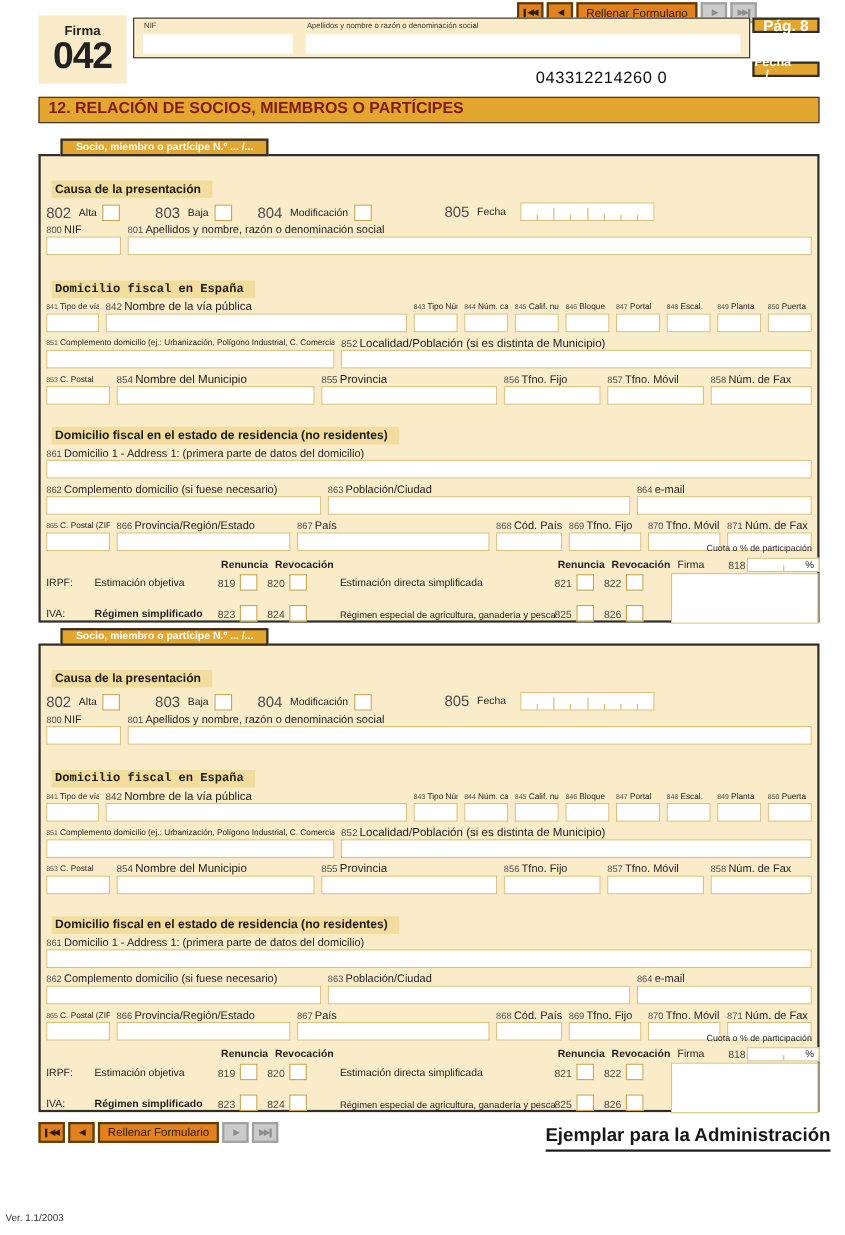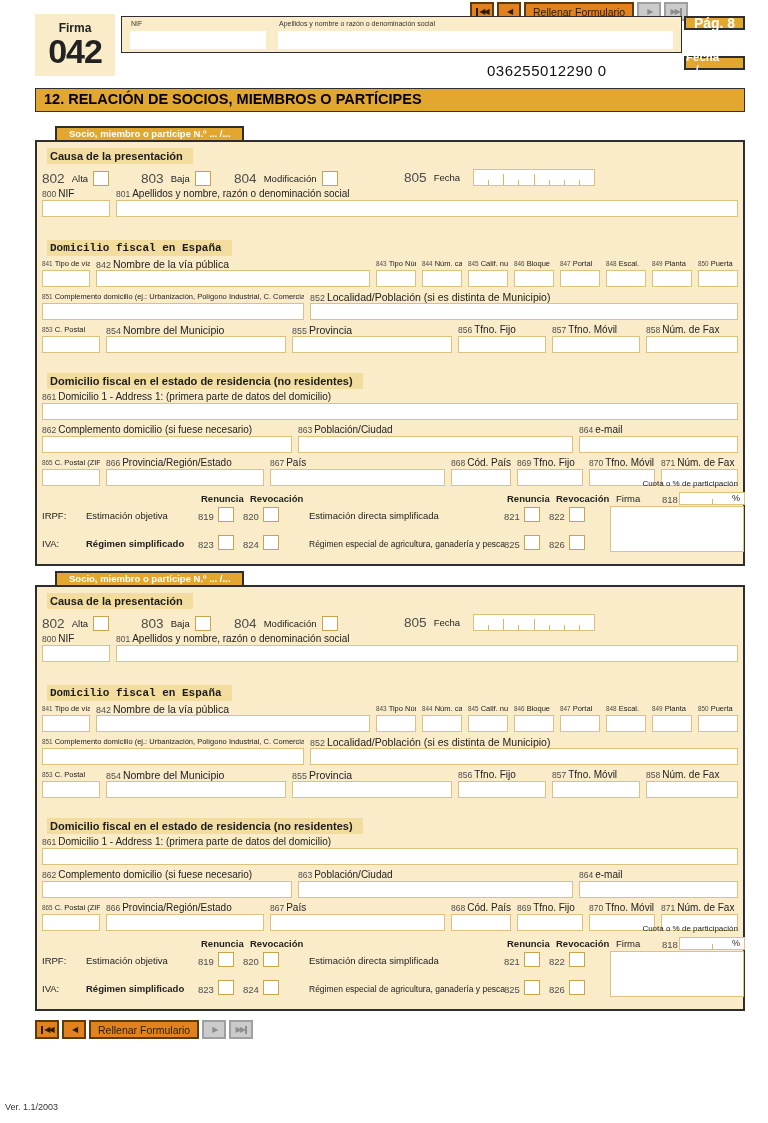--- a/index.html
+++ b/index.html
@@ -29,29 +29,29 @@
   .modelo-box .m2{font-size:34px;font-weight:bold;letter-spacing:-1px;line-height:0.95;}
   .idbox{position:absolute;left:121px;top:16px;width:561px;height:37px;background:var(--cream);border:1.5px solid #2e2e2e;}
   .idbox .lab{position:absolute;font-size:7px;color:#333;}
   .idbox .inp{position:absolute;background:#fff;height:18px;}
   .badge{position:absolute;left:684px;width:61px;height:14px;background:var(--gold);
          border:2px solid #2e2e2e;color:#fff;font-weight:bold;display:flex;align-items:center;justify-content:center;}
   .badge.pag{top:16px;font-size:14px;}
   .badge.hoja{top:56px;font-size:11.5px;}
   .barcode{position:absolute;left:487px;top:62px;font-size:15px;color:#101010;letter-spacing:0.5px;}
   .section-bar{position:absolute;left:35px;top:88px;width:710px;height:24px;background:var(--gold);
-               border:1.5px solid #2e2e2e;color:#000000;font-weight:bold;font-size:14.5px;line-height:20px;padding-left:8px;}
+               border:1.5px solid #2e2e2e;color:#7f1d1d;font-weight:bold;font-size:14.5px;line-height:20px;padding-left:8px;}
 
   
   .slot{position:absolute;left:35px;width:710px;height:442px;}
   .slot1{top:126px;} .slot2{top:571px;}
   .tab{position:absolute;left:20px;top:0;height:16px;background:var(--gold);border:2px solid #2e2e2e;
        color:#fff;font-weight:bold;font-size:9.5px;line-height:12px;padding:0 12px;z-index:2;white-space:nowrap;}
   .block{position:absolute;left:0;top:14px;width:710px;height:426px;background:var(--cream);
-         border:2px solid #2e2e2e;padding:0 5px;display:flex;flex-direction:column;}
+         border:2px solid #2e2e2e;padding:16px 5px;display:flex;flex-direction:column;}
   .strip{align-self:flex-start;background:var(--strip);font-weight:bold;font-size:11px;
          padding:2px 10px 2px 3px;margin:6px 0 0 5px;color:#1c1c1c;white-space:nowrap;}
   .mt-a{margin-top:23px;font-family:Liberation Mono, monospace;} .mt-b{margin-top:20px;}
   .row{display:flex;gap:6px;margin-top:4px;}
   .row.tight{margin-top:2px;}
   .fcell{display:flex;flex-direction:column;min-width:0;}
   .flabel{font-size:10px;height:12px;line-height:12px;white-space:nowrap;overflow:hidden;color:#222;}
   .flabel.sm{font-size:7.5px;} .flabel.lg{font-size:10.5px;}
   .fnum{color:#4d4d4d;font-size:0.85em;margin-right:2px;}
   .fbox{height:17px;background:#fff;border:1px solid var(--tanb);}
@@ -107,21 +107,21 @@
 
   <div class="idbox">
     <span class="lab" style="left:9px;top:3px">NIF</span>
     <div class="inp" style="left:8px;top:14px;width:136px"></div>
     <span class="lab" style="left:157px;top:3px">Apellidos y nombre o razón o denominación social</span>
     <div class="inp" style="left:156px;top:14px;width:395px"></div>
   </div>
 
   <div class="badge pag">Pág. 8</div>
   <div class="badge hoja">Fecha .../...</div>
-  <div class="barcode">036255012290 0</div>
+  <div class="barcode">043312214260 0</div>
 
   <div class="section-bar">12. RELACIÓN DE SOCIOS, MIEMBROS O PARTÍCIPES</div>
 
   <div class="slot slot1">
   <div class="tab">Socio, miembro o partícipe N.º ... /...</div>
   <div class="block">
 
     <div class="strip">Causa de la presentación</div>
 
     <div class="checksrow">
@@ -576,14 +576,15 @@
       </div>
     <div class="nbtn main">Rellenar Formulario</div>
     <div class="nbtn sq disabled">
         <span class="arr">▶</span>
       </div>
     <div class="nbtn sq disabled">
         <span class="arr bar-r">▶▶</span>
       </div>
   </div>
 
+  <div class="ejemplar">Ejemplar para la Administración</div>
   <div class="version">Ver. 1.1/2003</div>
 </div>
 
 </body></html>

